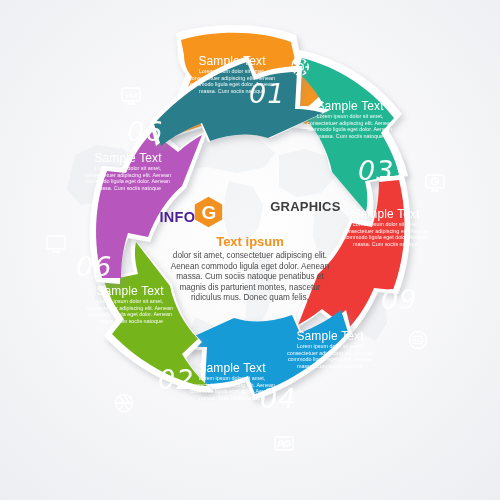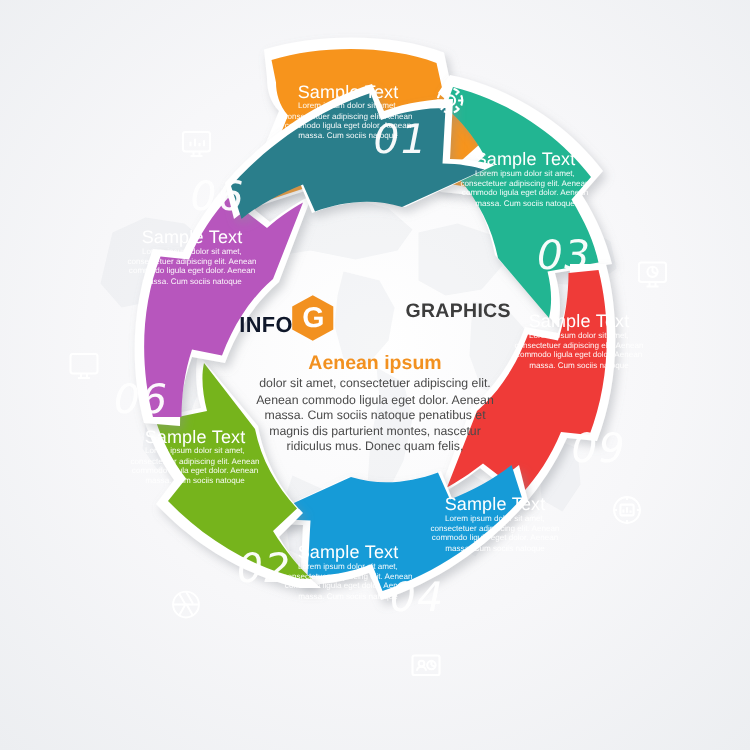--- a/index.html
+++ b/index.html
@@ -76,21 +76,21 @@
     transform:translate(-50%,-50%);
     width:164px;
     text-align:center;
   }
   .logo{
     display:flex;align-items:center;justify-content:center;
     height:32px;margin-bottom:6px;
     position:relative;
   }
   .logo-info{
-    font-size:14.5px;font-weight:bold;color:#0f172a;
+    font-size:14.5px;font-weight:bold;color:#4c1d95;
     letter-spacing:.3px;
     line-height:1;
     position:relative;top:5px;
   }
   .hexwrap{position:relative;width:29px;height:32px;margin:0 -1px 0 -1px;}
   .hexwrap svg{display:block;}
   .hex-g{
     position:absolute;left:0;top:0;width:29px;height:32px;
     display:flex;align-items:center;justify-content:center;
     font-size:19px;font-weight:bold;color:#ffffff;
@@ -343,17 +343,17 @@
     <div class="logo">
       <span class="logo-info">INFO</span>
       <span class="hexwrap">
         <svg viewBox="0 0 29 32" width="29" height="32">
           <polygon points="14.5,0.8 28.2,8.4 28.2,23.6 14.5,31.2 0.8,23.6 0.8,8.4" fill="#f29120"></polygon>
         </svg>
         <span class="hex-g">G</span>
       </span>
       <span class="logo-graphics">GRAPHICS</span>
     </div>
-    <p class="center-head">Aenean ipsum</p>
+    <p class="center-head">Text ipsum</p>
     <p class="center-body">dolor sit amet, consectetuer adipiscing elit. Aenean commodo ligula eget dolor. Aenean massa. Cum sociis natoque penatibus et magnis dis parturient montes, nascetur ridiculus mus. Donec quam felis,</p>
   </div>
 
 </div>
 
 </body></html>

